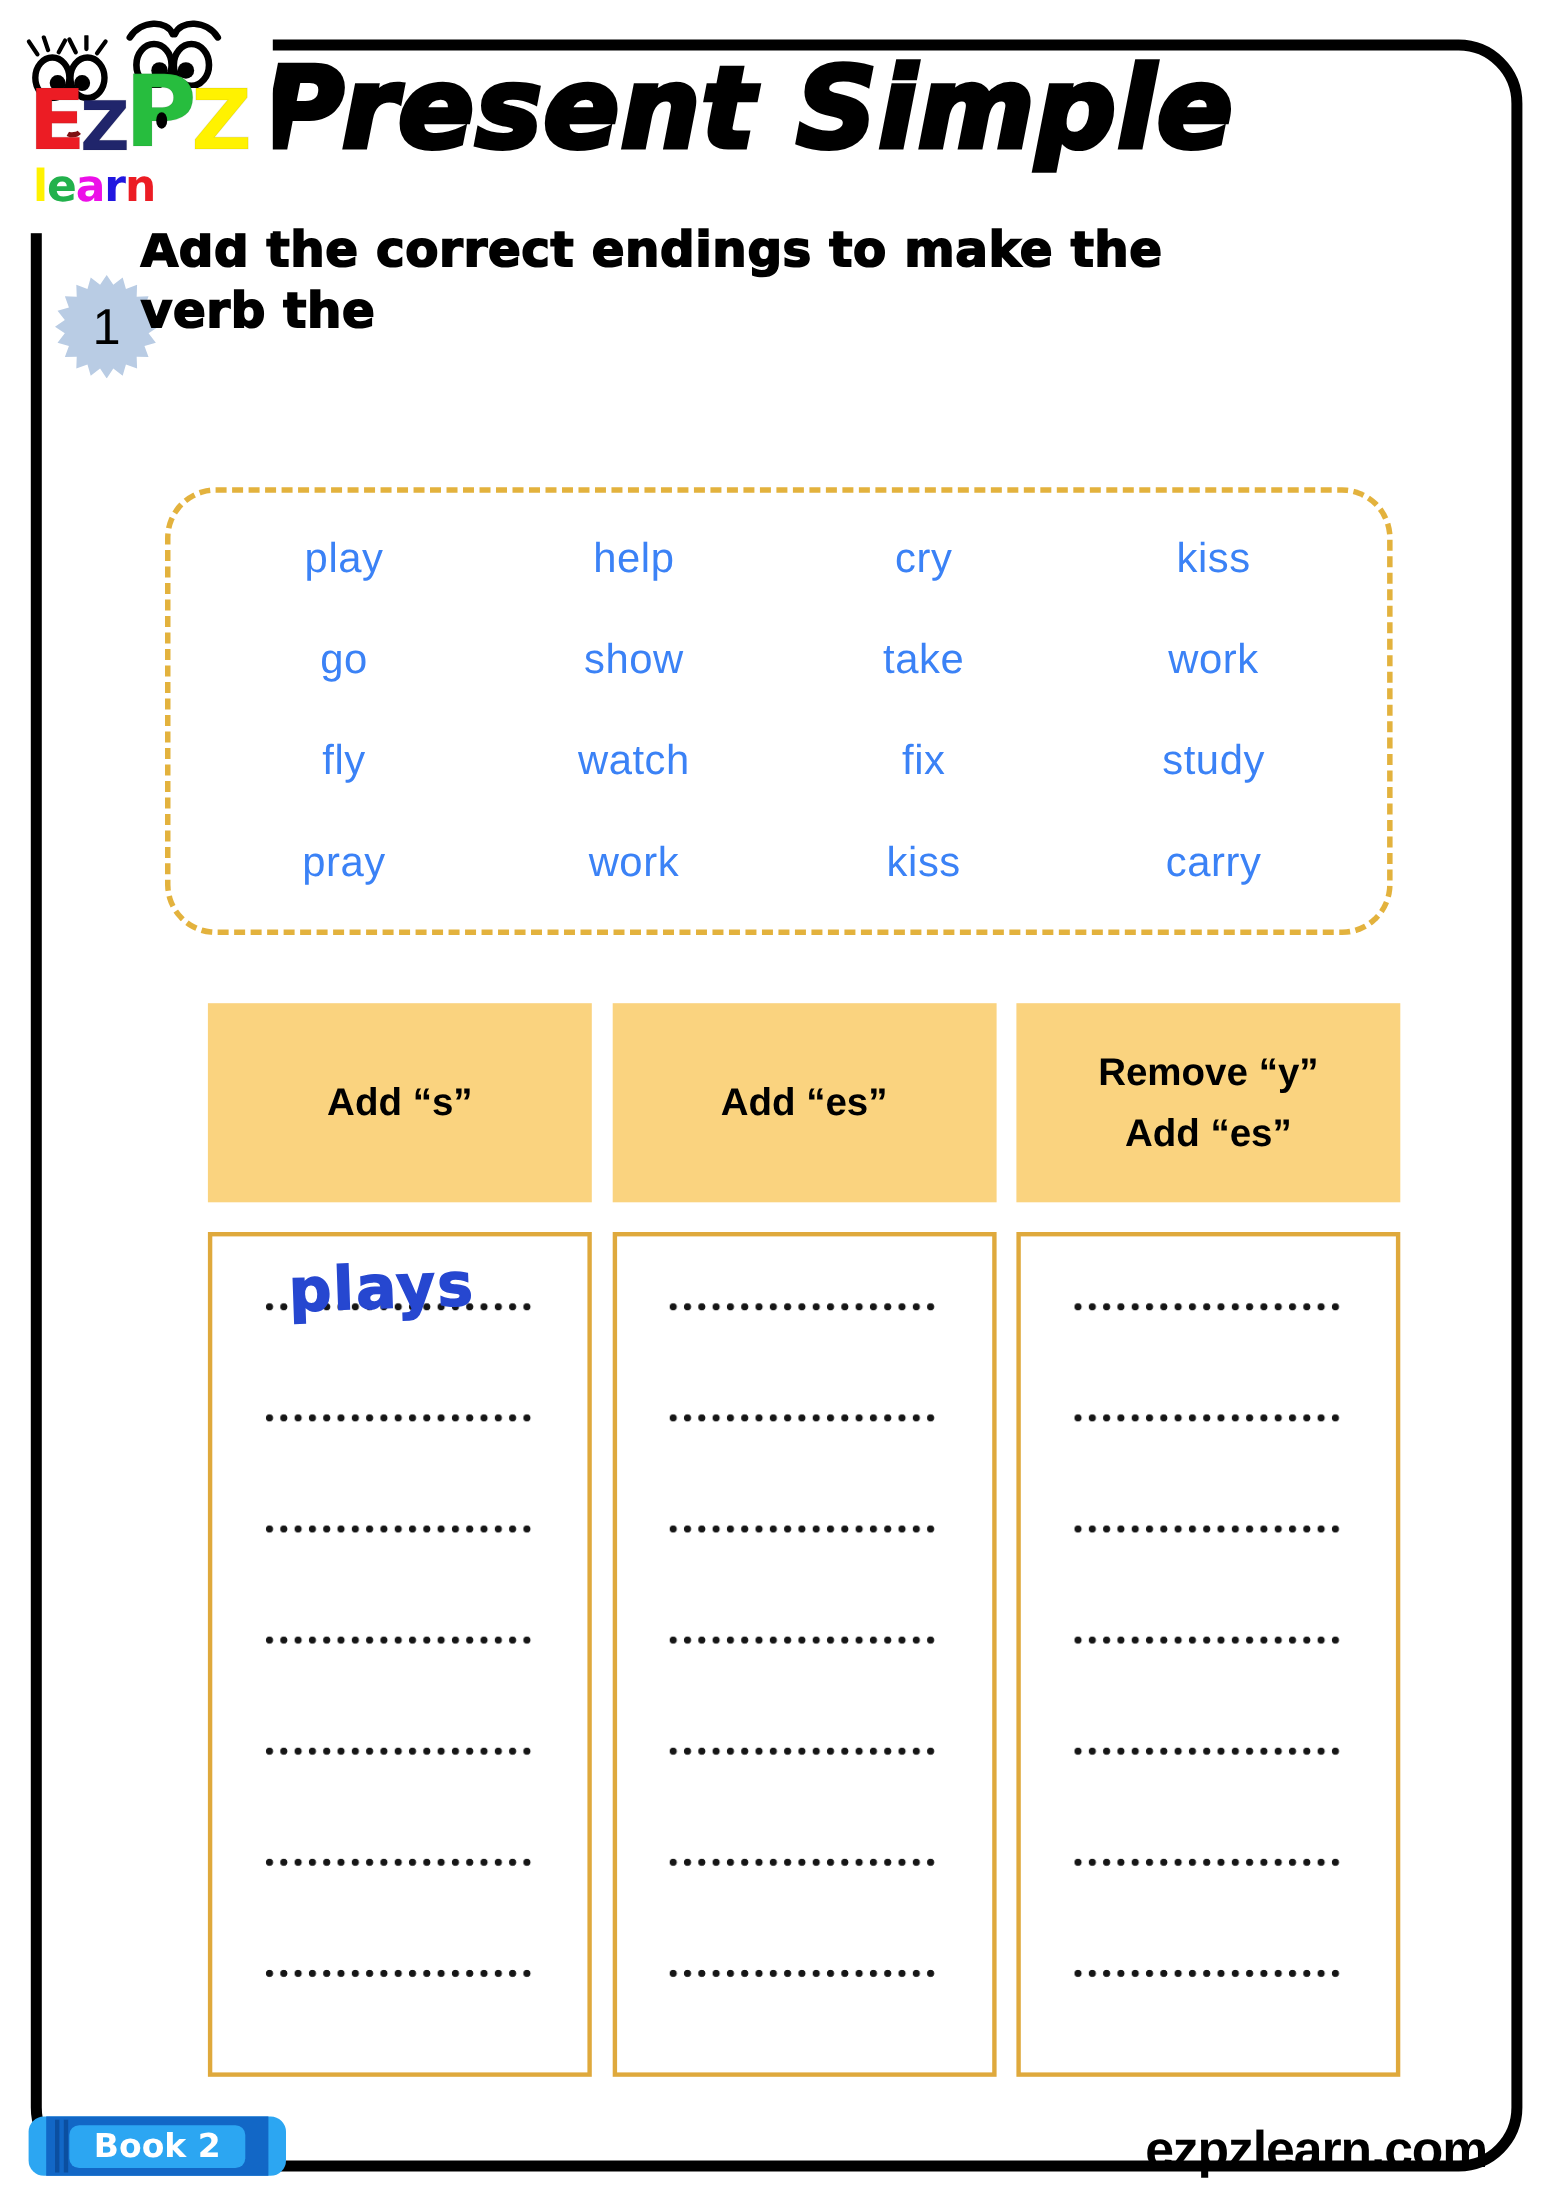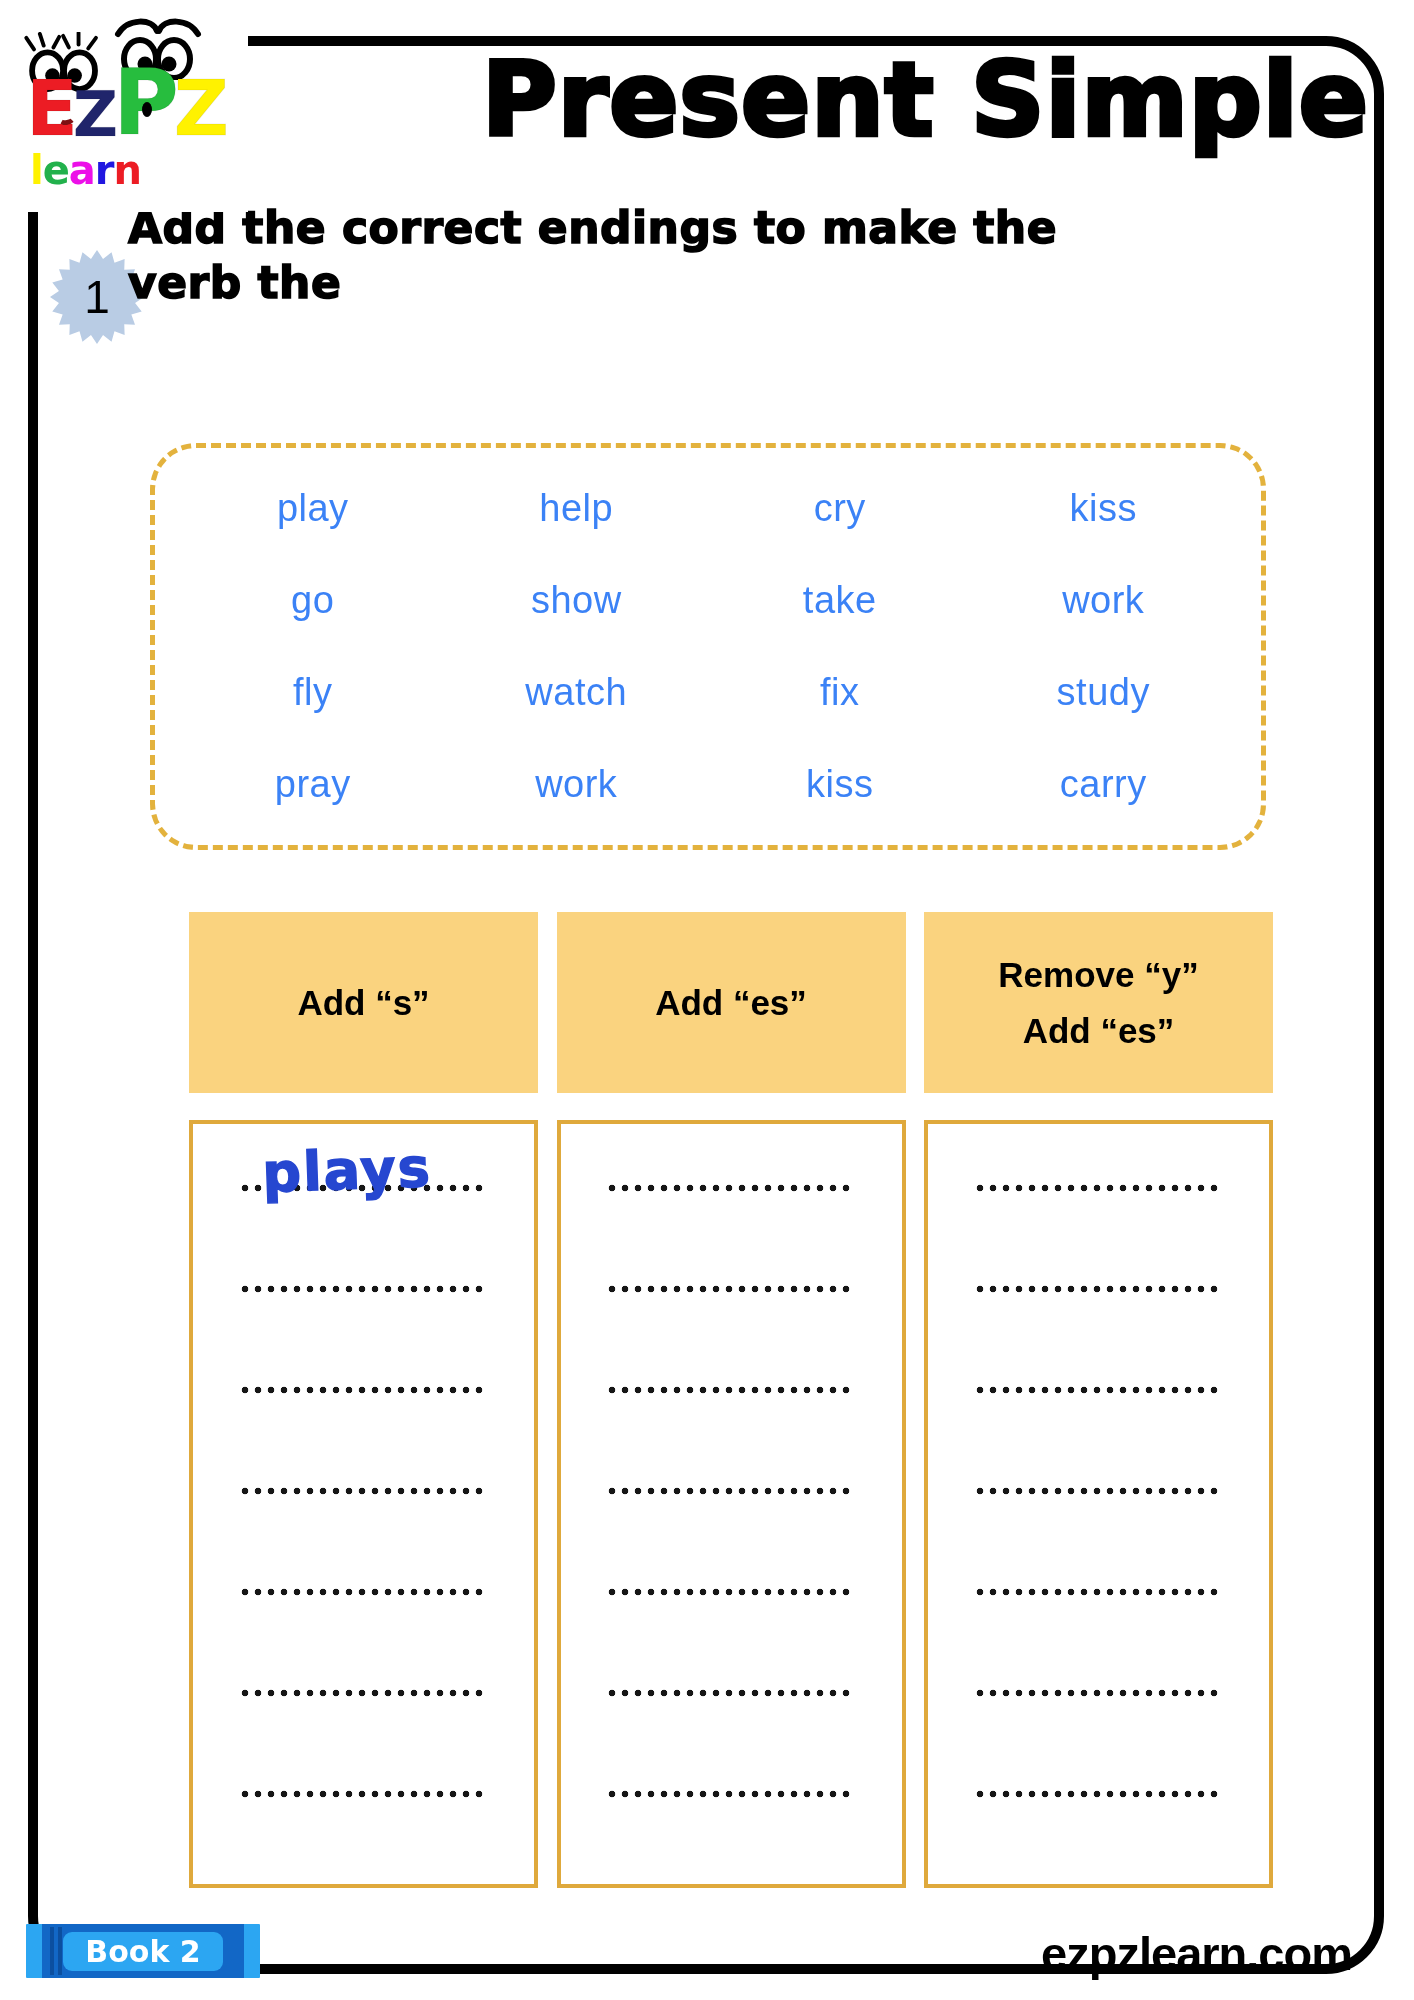--- a/index.html
+++ b/index.html
@@ -24,23 +24,23 @@
   .learn { position:absolute; left:10px; top:138px; display:flex;
            font-family:"DejaVu Sans",sans-serif; font-weight:900; font-size:40px; line-height:1; }
   .learn span { margin-right:-1px; }
   .mouth-smile { position:absolute; left:38px; top:100px; width:17px; height:13px;
                  border:4px solid transparent; border-bottom:5px solid #7E1113;
                  border-radius:50%; transform:rotate(-8deg); }
   .mouth-o { position:absolute; left:122px; top:90px; width:10px; height:15px;
              background:#000; border-radius:50%; }
 
   
-  .title { position:absolute; left:238px; right:45px; top:40px; text-align:right;
+  .title { position:absolute; left:238px; right:45px; top:40px; text-align:left;
            font-family:"DejaVu Sans",sans-serif; font-weight:900; font-size:102px;
-           -webkit-text-stroke:4.5px #000; letter-spacing:1px; white-space:nowrap; }
+           -webkit-text-stroke:4.5px #000; letter-spacing:1px; white-space:nowrap;font-style:italic; }
 
   
   .badge { position:absolute; left:50px; top:250px; width:94px; height:94px;
            background:var(--badge-fill,#B9CCE4); display:flex; align-items:center;
            justify-content:center; font-size:46px; font-family:"Liberation Sans",sans-serif; }
 
   
   .instruction { position:absolute; left:128px; top:200px; width:1000px;
                  font-family:"DejaVu Sans",sans-serif; font-weight:900; font-size:44px;
                  line-height:1.25; -webkit-text-stroke:1.6px #000; letter-spacing:0.5px; }
@@ -68,21 +68,21 @@
              background-image:radial-gradient(circle at 4px 4px,#161616 3px,transparent 3.6px);
              background-size:13px 8px; background-repeat:repeat-x; }
   .handwritten { position:absolute; bottom:-10px; left:50%;
                  transform:translateX(-60%) rotate(-2deg);
                  font-family:"DejaVu Sans",sans-serif; font-weight:900; font-size:54px;
                  color:var(--handwriting,#2647D0); letter-spacing:2px;
                  -webkit-text-stroke:1.5px var(--handwriting,#2647D0); }
 
   
   .crayon { position:absolute; left:26px; top:1924px; width:234px; height:54px;
-            background:var(--crayon-light,#2CA6F2); border-radius:1px; z-index:7;
+            background:var(--crayon-light,#2CA6F2); border-radius:14px; z-index:7;
             display:flex; align-items:center; justify-content:center; }
   .crayon-body { content:""; position:absolute; left:16px; right:16px; top:0; bottom:0;
                  background:var(--crayon-dark,#1267C6); }
   .crayon-stripes { position:absolute; left:24px; top:3px; bottom:3px; width:12px;
                     border-left:4px solid #0B4FA0; border-right:4px solid #0B4FA0; }
   .crayon-label { position:relative; z-index:1; background:var(--crayon-light,#2CA6F2);
                   border-radius:9px; padding:2px 22px; color:#fff;
                   font-family:"DejaVu Sans",sans-serif; font-weight:700; font-size:30px; }
   .site { position:absolute; right:62px; top:1926px; font-size:47px; font-weight:700;
           font-family:"Liberation Sans",sans-serif; letter-spacing:-1px; z-index:7; }

